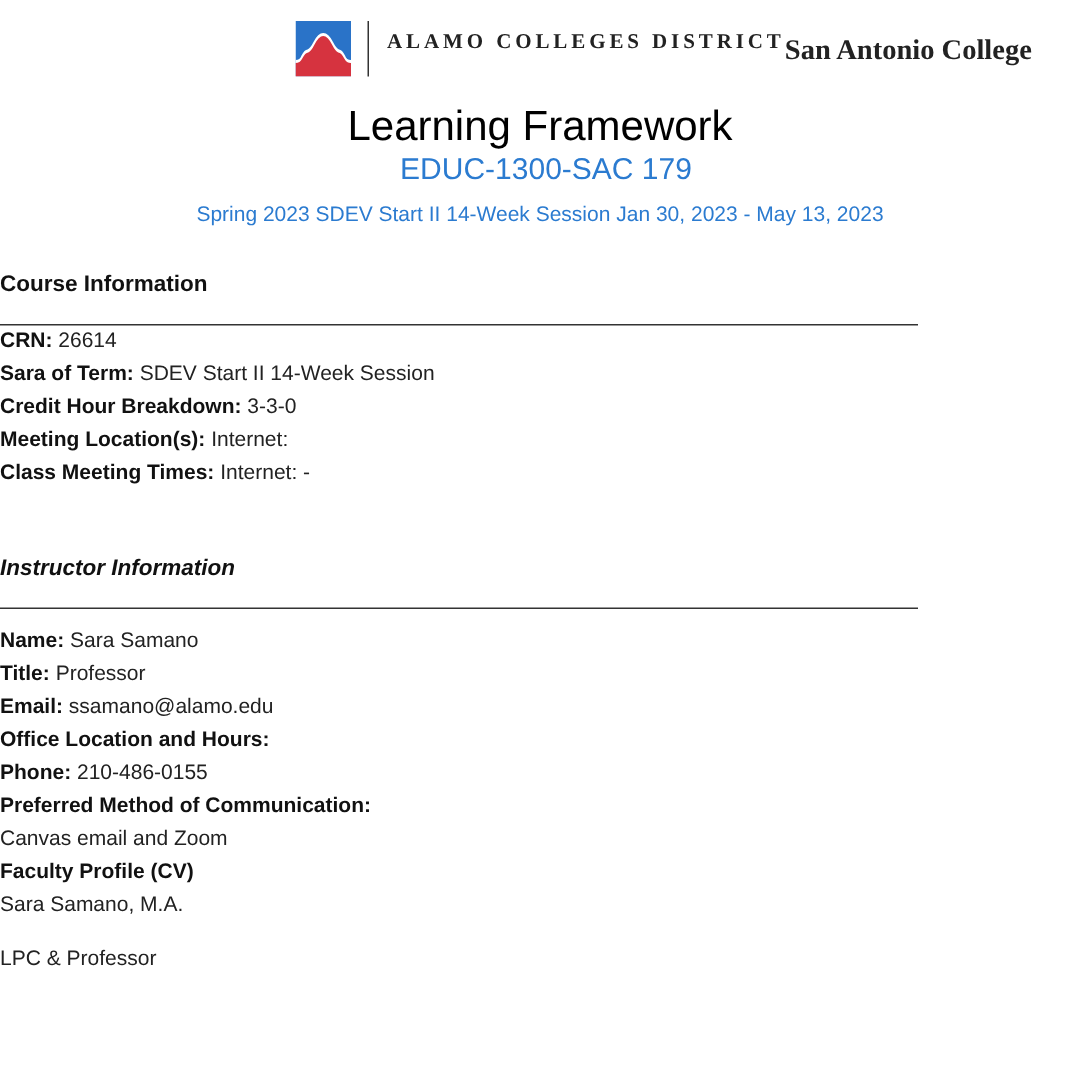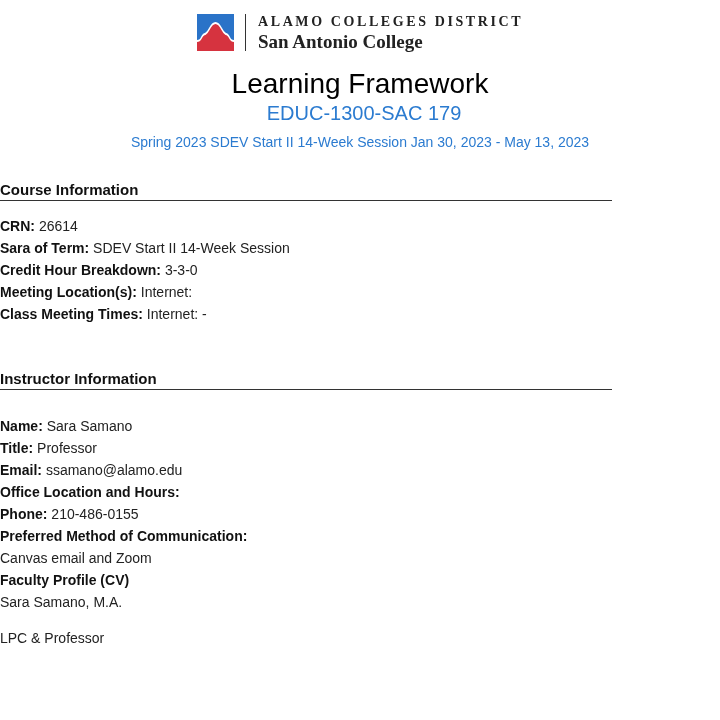--- a/index.html
+++ b/index.html
@@ -8,21 +8,21 @@
       font-family: "Liberation Sans", sans-serif;
       color: #222222;
       position: relative;
     }
     .logo-row {
       position: absolute; left: 197px; top: 13px;
       display: flex; align-items: center; height: 38px;
     }
     .logo-mark { width: 37px; height: 37px; display: block; }
     .logo-divider { width: 1px; height: 37px; background: #333; margin-left: 11px; margin-right: 12px; }
-    .logo-text { display: flex; flex-direction: column; line-height: 1; }
+    .logo-text { display: flex; flex-direction: row; line-height: 1; }
     .logo-district {
       font-family: "Liberation Serif", serif;
       font-size: 14px; letter-spacing: 2.6px; color: #222; font-weight: bold;
       margin-top: 1px;
     }
     .logo-college {
       font-family: "Liberation Serif", serif;
       font-size: 19px; color: #222; font-weight: bold; margin-top: 3px;
     }
     .course-title {
@@ -33,21 +33,21 @@
       position: absolute; top: 102px; left: 0; width: 664px; text-align: center;
       font-size: 20px; color: #2b7bd0; padding-left: 32px;
     }
     .course-term {
       position: absolute; top: 134px; left: 0; width: 720px; text-align: center;
       font-size: 14px; color: #2b7bd0;
     }
     .section-heading {
       position: absolute; left: 0; width: 612px;
       font-size: 15px; font-weight: bold; color: #111;
-      border-bottom: 1px solid #333; padding-bottom: 2px;
+      border-bottom: 1px solid #333; padding-bottom: 18px;
     }
     .info-list { position: absolute; left: 0; width: 720px; }
     .info-line {
       height: 22px; line-height: 22px; font-size: 14px; color: #222; white-space: nowrap;
     }
     .info-line b { font-weight: bold; color: #111; margin-top: 25px; }
     .gap { height: 14px; }
   </style>
 </head>
 <body>
@@ -72,21 +72,21 @@
 <div class="section-heading" style="top:181px;">Course Information</div>
 
 <div class="info-list" style="top:215px;">
   <div class="info-line"><b>CRN:</b> <span>26614</span></div>
   <div class="info-line"><b>Sara of Term:</b> <span>SDEV Start II 14-Week Session</span></div>
   <div class="info-line"><b>Credit Hour Breakdown:</b> <span>3-3-0</span></div>
   <div class="info-line"><b>Meeting Location(s):</b> <span>Internet:</span></div>
   <div class="info-line"><b>Class Meeting Times:</b> <span>Internet: -</span></div>
 </div>
 
-<div class="section-heading" style="top:370px;">Instructor Information</div>
+<div class="section-heading" style="top:370px;font-style:italic;">Instructor Information</div>
 
 <div class="info-list" style="top:415px;">
   <div class="info-line"><b>Name:</b> <span>Sara Samano</span></div>
   <div class="info-line"><b>Title:</b> <span>Professor</span></div>
   <div class="info-line"><b>Email:</b> <span>ssamano@alamo.edu</span></div>
   <div class="info-line"><b>Office Location and Hours:</b></div>
   <div class="info-line"><b>Phone:</b> <span>210-486-0155</span></div>
   <div class="info-line"><b>Preferred Method of Communication:</b></div>
   <div class="info-line">Canvas email and Zoom</div>
   <div class="info-line"><b>Faculty Profile (CV)</b></div>

